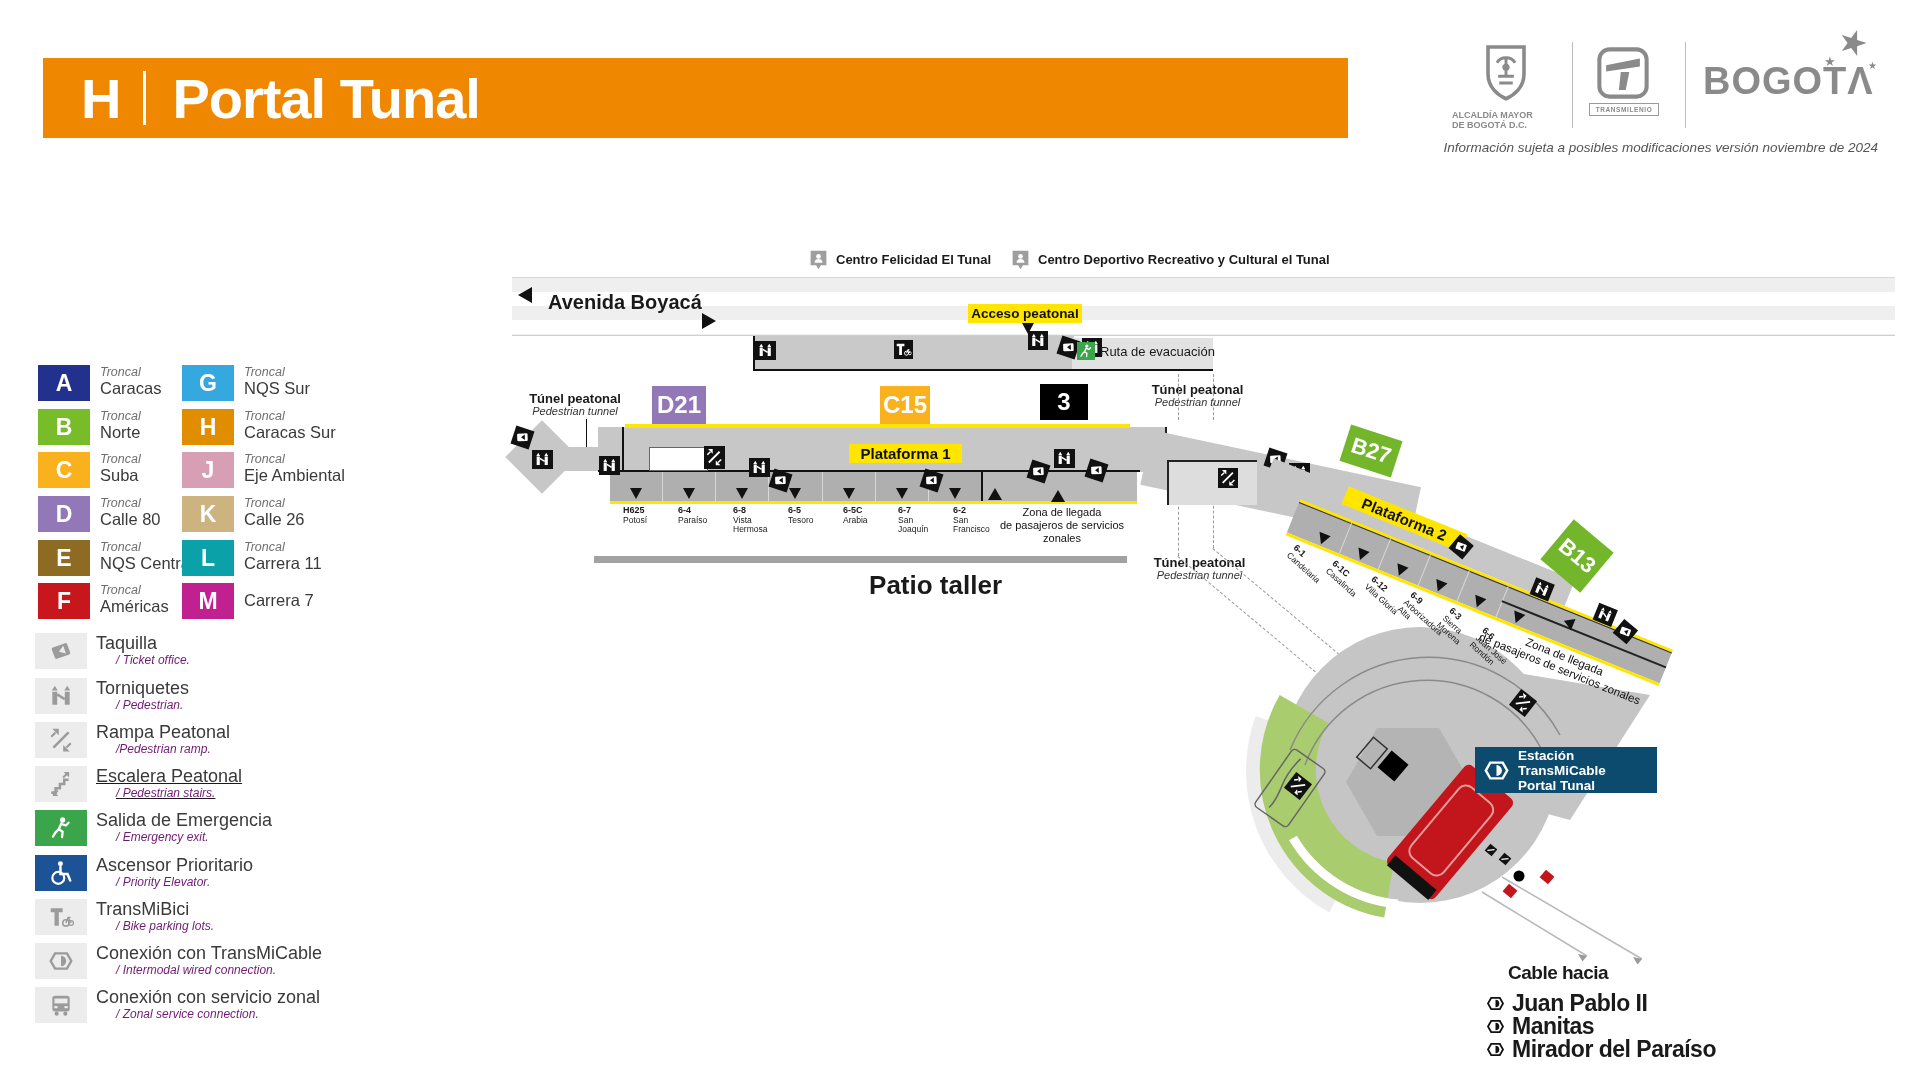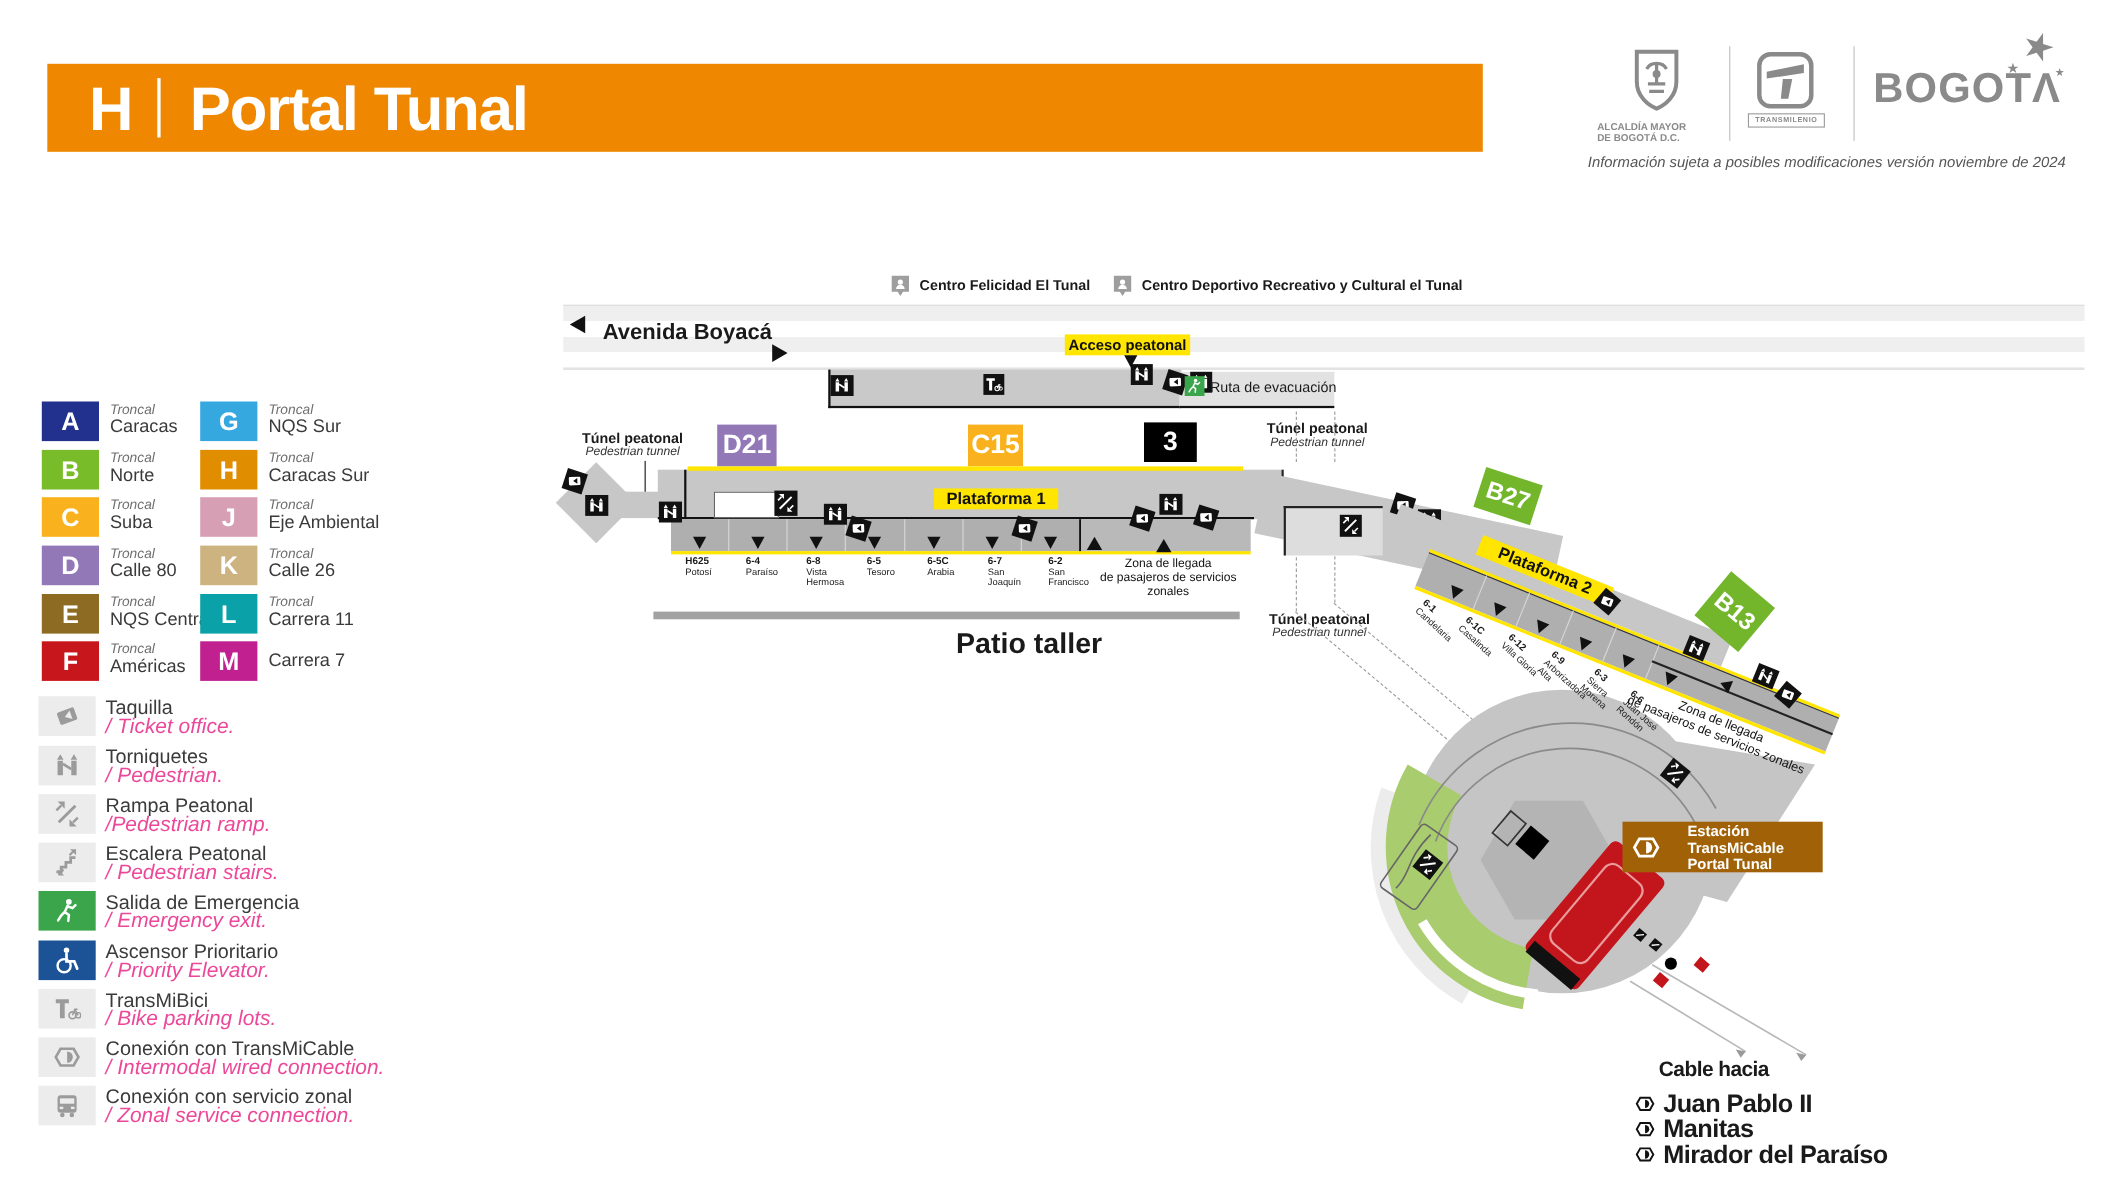--- a/index.html
+++ b/index.html
@@ -21,21 +21,21 @@
   
   .key-title .main{font-size:34px;font-weight:bold;color:#6F6F6F;}
   .key-title .en{font-size:26px;font-style:italic;color:#8F8F8F;margin-left:8px;}
   .tr-box{width:52px;height:36px;display:flex;align-items:center;justify-content:center;
           color:#fff;font-size:23px;font-weight:bold;}
   .tr-prefix{font-size:12.5px;font-style:italic;color:#6F6F6F;line-height:13px;}
   .tr-name{font-size:16.5px;color:#3A3A3A;line-height:18px;}
   .leg-ico{width:52px;height:36px;background:#ECECEC;color:#9B9B9B;display:flex;align-items:center;justify-content:center;}
   .leg-ico svg{width:26px;height:26px;}
   .leg-label{font-size:18px;color:#3A3A3A;line-height:19px;}
-  .leg-sub{font-size:19px;font-style:italic;color:#ec4899;line-height:15px;}
+  .leg-sub{font-size:12px;font-style:italic;color:#701a75;line-height:15px;margin-left:20px;}
   
   .mi{position:absolute;background:#111;color:#fff;display:flex;align-items:center;justify-content:center;}
   .mi svg{width:88%;height:88%;}
   .tri-down{width:0;height:0;border-left:6px solid transparent;border-right:6px solid transparent;border-top:11px solid #111;}
   .tri-up{width:0;height:0;border-left:7px solid transparent;border-right:7px solid transparent;border-bottom:12px solid #111;}
   .tri-left{width:0;height:0;border-top:6px solid transparent;border-bottom:6px solid transparent;border-right:10px solid #111;}
   .road-arrow-l{width:0;height:0;border-top:8px solid transparent;border-bottom:8px solid transparent;border-right:14px solid #111;}
   .road-arrow-r{width:0;height:0;border-top:8px solid transparent;border-bottom:8px solid transparent;border-left:14px solid #111;}
   .badge{display:flex;align-items:center;justify-content:center;color:#fff;font-weight:bold;font-size:24px;}
   .ylabel{background:#FFE500;color:#111;font-weight:bold;display:flex;align-items:center;justify-content:center;}
@@ -250,21 +250,21 @@
     </div>
   <div class="abs" style="left:96px;top:723px;">
       <div class="leg-label">Rampa Peatonal</div>
       <div class="leg-sub">/Pedestrian ramp.</div>
     </div>
   <div class="abs leg-ico" style="left:35px;top:766px;">
       <svg viewBox="0 0 24 24">
         <use href="#sym-stairs"></use>
       </svg>
     </div>
-  <div class="abs" style="left:96px;top:767px;">
+  <div class="abs" style="left:96px;top:767px;text-decoration:underline;">
       <div class="leg-label">Escalera Peatonal</div>
       <div class="leg-sub">/ Pedestrian stairs.</div>
     </div>
   <div class="abs leg-ico" style="left:35px;top:810px;background:#3AA54A;color:#fff;">
       <svg viewBox="0 0 24 24">
         <use href="#sym-exit"></use>
       </svg>
     </div>
   <div class="abs" style="left:96px;top:811px;">
       <div class="leg-label">Salida de Emergencia</div>
@@ -667,21 +667,21 @@
       <svg viewBox="0 0 24 24">
         <use href="#sym-ramp"></use>
       </svg>
     </span>
   <span class="mi" style="left:1288px;top:776px;width:20px;height:20px;transform:rotate(38deg);">
       <svg viewBox="0 0 24 24">
         <use href="#sym-ramp"></use>
       </svg>
     </span>
 
-  <div class="abs" style="left:1475px;top:747px;width:182px;height:46px;background:#a16207;display:flex;align-items:center;gap:24px;padding-left:8px;box-sizing:border-box;">
+  <div class="abs" style="left:1475px;top:747px;width:182px;height:46px;background:#0c4a6e;display:flex;align-items:center;gap:8px;padding-left:8px;box-sizing:border-box;">
     <svg viewBox="0 0 24 24" style="width:27px;height:27px;color:#fff;flex:none;">
         <use href="#sym-cable"></use>
       </svg>
     <div style="color:#fff;font-weight:bold;font-size:13.5px;line-height:15px;">
       <div>Estación TransMiCable</div>
       <div>Portal Tunal</div>
     </div>
   </div>
 
   <div class="abs b" style="left:1508px;top:962px;font-size:19px;letter-spacing:-0.5px;">Cable hacia</div>

